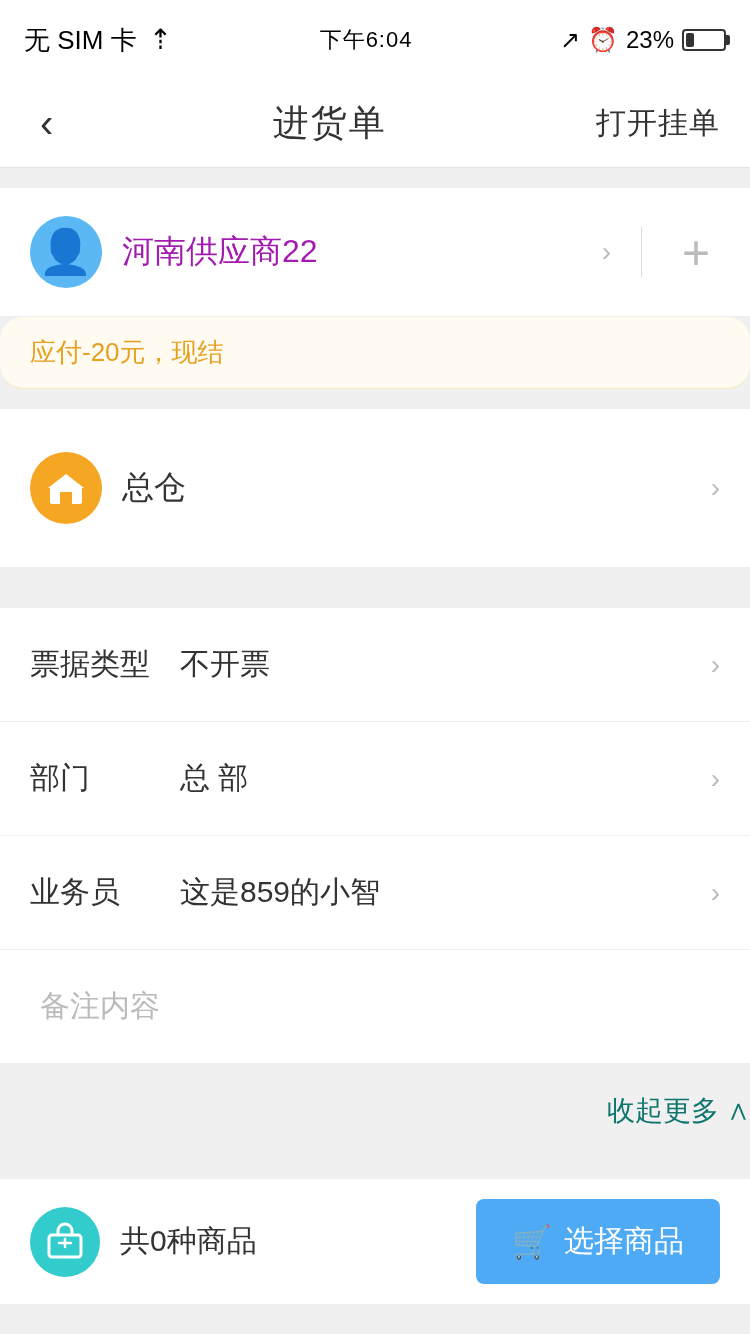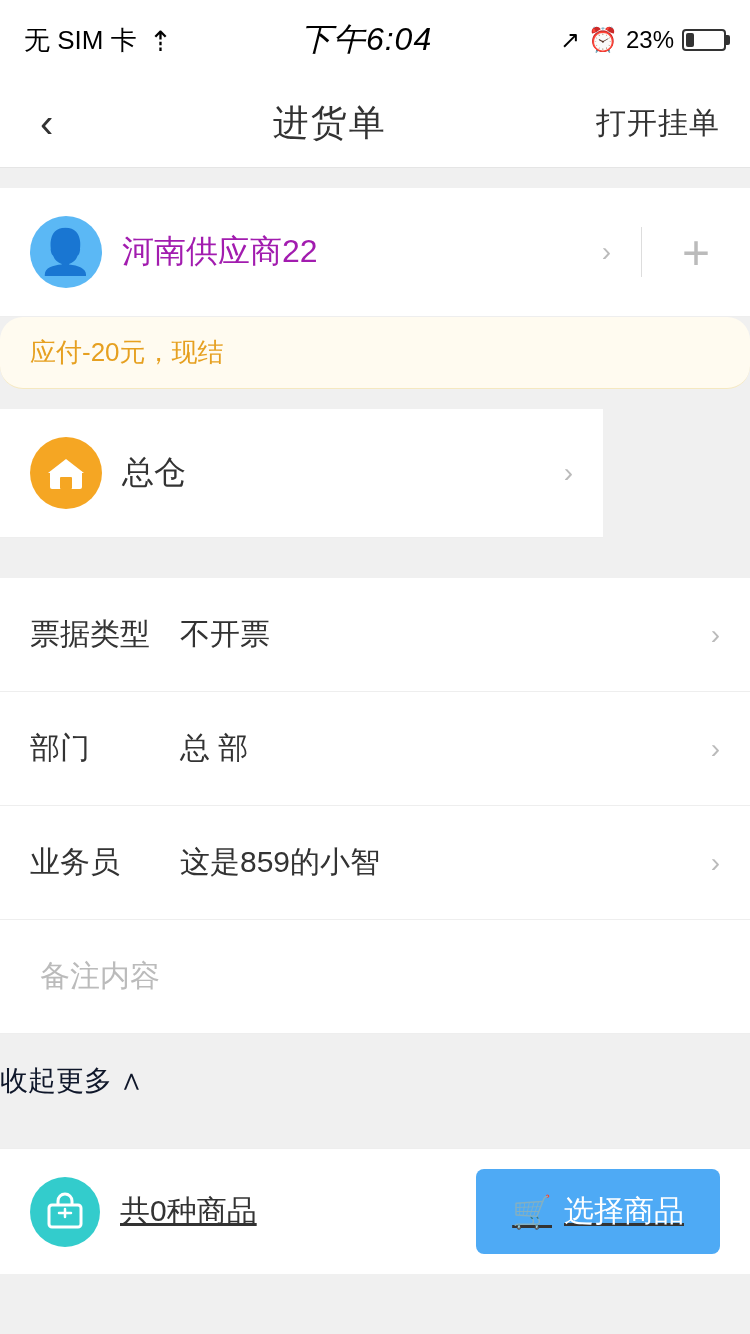--- a/index.html
+++ b/index.html
@@ -21,29 +21,28 @@
       background: #fff;
       display: flex;
       align-items: center;
       justify-content: space-between;
       padding: 0 24px;
       font-size: 26px;
       color: #000;
     }
     .status-left {
       display: flex;
-      align-items: flex-end;
+      align-items: flex-start;
       gap: 12px;
     }
     .wifi-icon { font-size: 28px; }
     .status-center {
-      font-size: 32px;
+      font-size: 22px;
       font-weight: 500;
       letter-spacing: 1px;
-      font-style: italic;
     }
     .status-right {
       display: flex;
       align-items: center;
       gap: 8px;
       font-size: 24px;
     }
     .battery {
       width: 44px;
       height: 22px;
@@ -167,25 +166,25 @@
     }
 
     
     .section-gap {
       height: 20px;
       background: #f0f0f0;
     }
 
     
     .warehouse-row {
-      width: 603px;
-      background: #fff;
-      display: flex;
-      align-items: center;
-      padding: 28px 30px;
+      width: 750px;
+      background: #fff;
+      display: flex;
+      align-items: center;
+      padding: 43px 30px;
       gap: 20px;
       border-bottom: 1px solid #eee;
     }
     .warehouse-icon-wrap {
       width: 72px;
       height: 72px;
       border-radius: 50%;
       background: #f5a623;
       display: flex;
       align-items: center;
@@ -226,38 +225,37 @@
     .form-value.placeholder {
       color: #bbb;
     }
 
     
     .collapse-bar {
       width: 750px;
       background: #f0f0f0;
       display: flex;
       align-items: center;
-      justify-content: flex-start;
+      justify-content: flex-end;
       padding: 28px 0;
       font-size: 28px;
-      color: #0f172a;
+      color: #0f766e;
       cursor: pointer;
       gap: 8px;
     }
 
     
     .bottom-bar {
       width: 750px;
       background: #fff;
       display: flex;
       align-items: center;
       padding: 20px 30px;
       gap: 20px;
       border-top: 1px solid #eee;
-      text-decoration: underline;
     }
     .product-icon-wrap {
       width: 70px;
       height: 70px;
       border-radius: 50%;
       background: #3cc;
       display: flex;
       align-items: center;
       justify-content: center;
       flex-shrink: 0;

